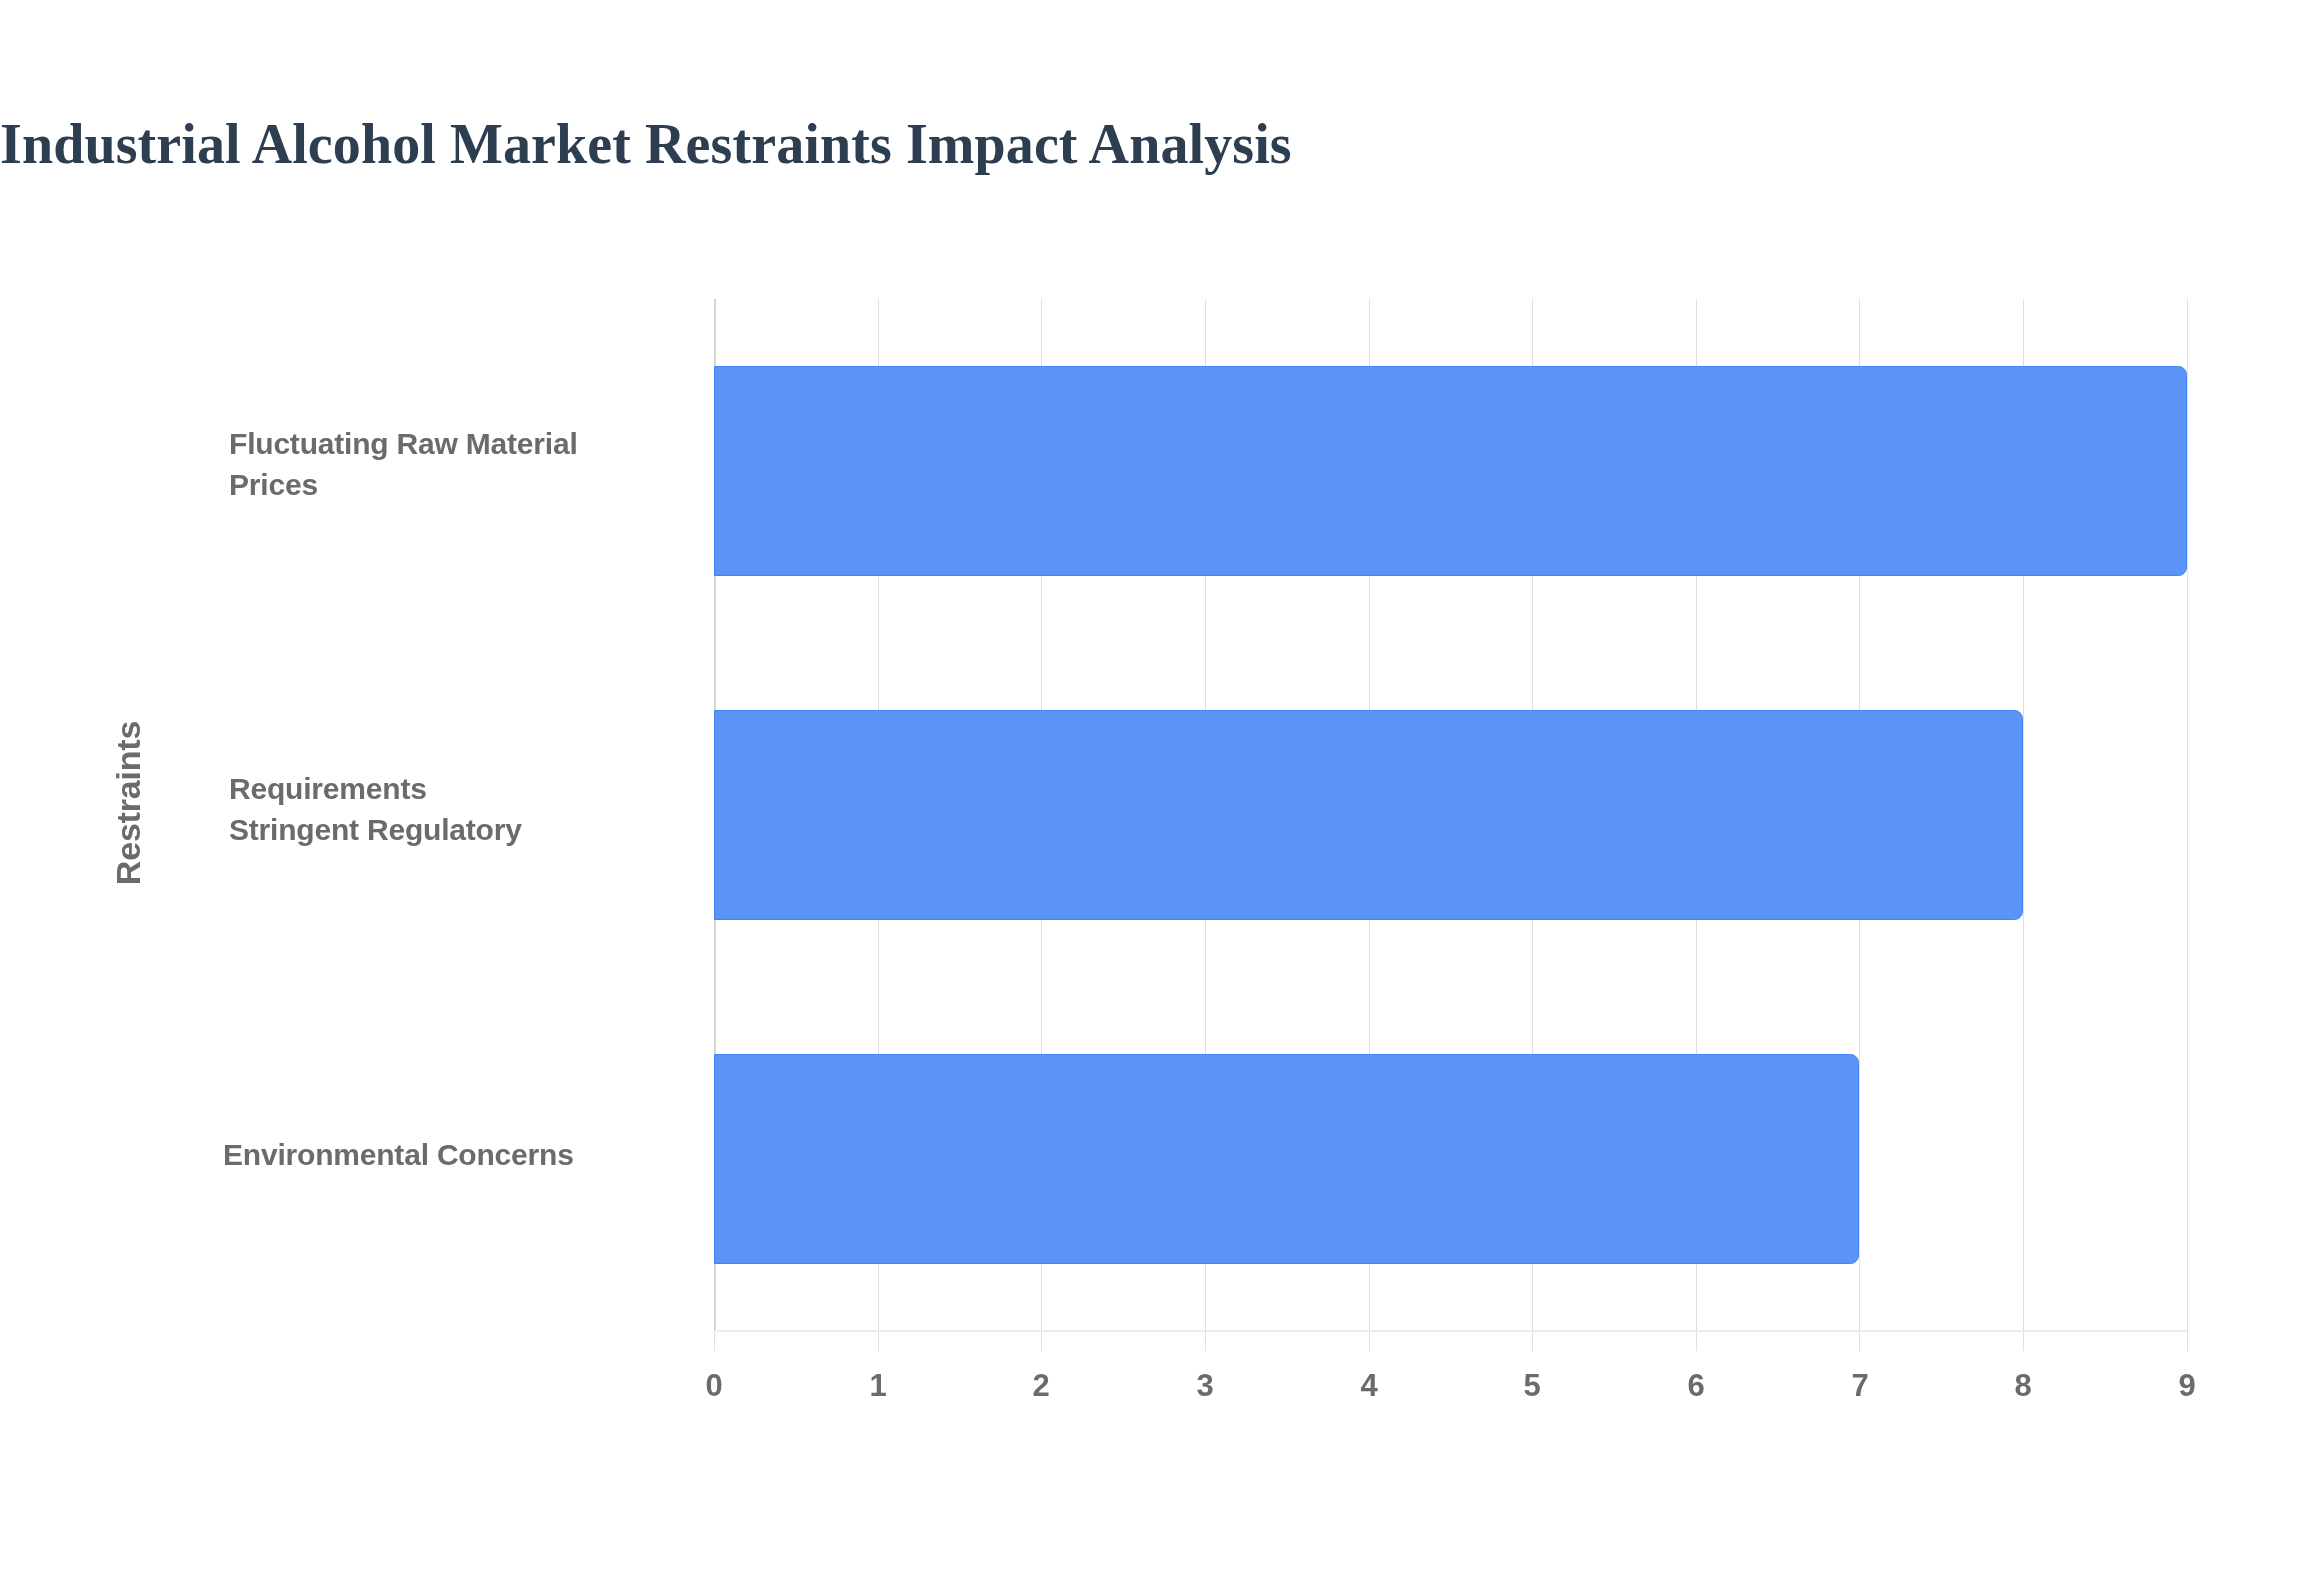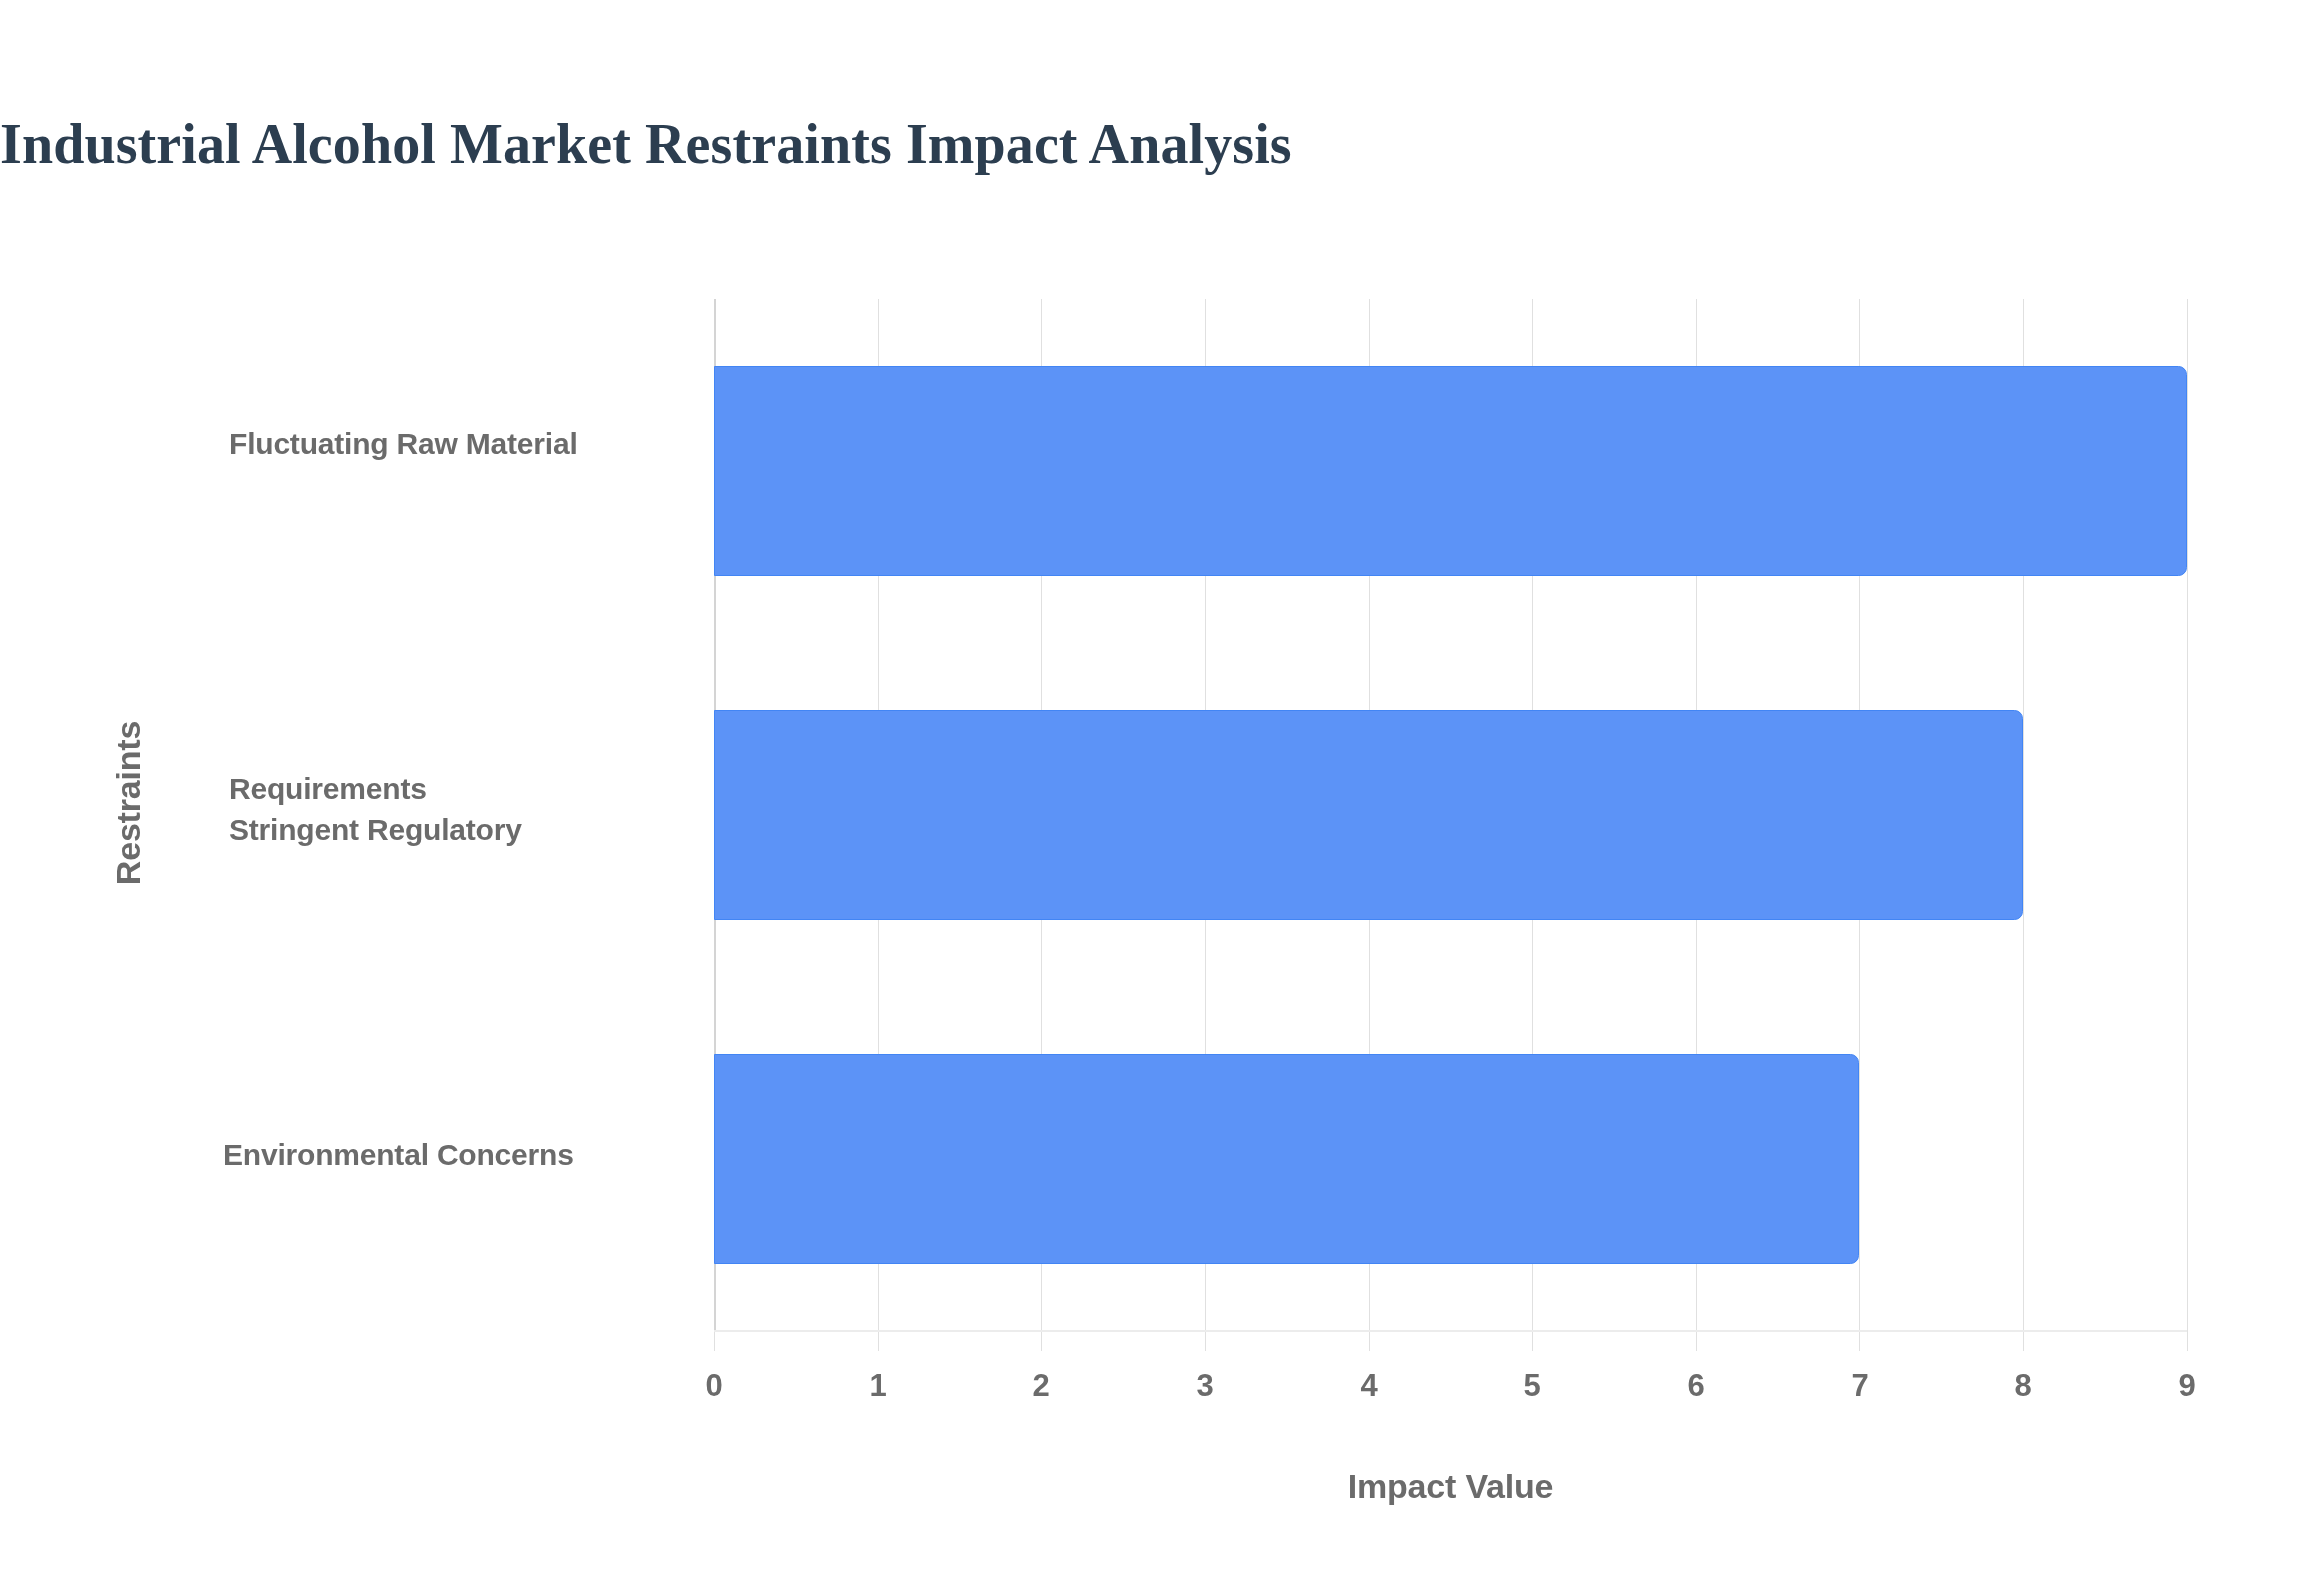--- a/index.html
+++ b/index.html
@@ -135,20 +135,21 @@
 <body>
 
 <div id="canvas">
 
   <div id="chart-title">Industrial Alcohol Market Restraints Impact Analysis</div>
 
   <div id="yaxis-title">Restraints</div>
 
   <div class="cat-label" style="left:229px; width:471px; top:423px;">
     <div>Fluctuating Raw Material</div>
+    <div>Prices</div>
   </div>
 
   <div class="cat-label" style="left:229px; width:471px; top:768px;">
     <div>Requirements</div>
     <div>Stringent Regulatory</div>
   </div>
 
   <div class="cat-label" style="left:223px; width:471px; top:1134px;">
     <div>Environmental Concerns</div>
   </div>
@@ -190,16 +191,15 @@
       <div class="xtick" style="left: 1005px;">2</div>
       <div class="xtick" style="left: 1169px;">3</div>
       <div class="xtick" style="left: 1333px;">4</div>
       <div class="xtick" style="left: 1496px;">5</div>
       <div class="xtick" style="left: 1660px;">6</div>
       <div class="xtick" style="left: 1824px;">7</div>
       <div class="xtick" style="left: 1987px;">8</div>
       <div class="xtick" style="left: 2151px;">9</div>
     </div>
 
-  <div id="xaxis-title">Impact Value</div>
 
 </div>
 
 
 </body></html>

